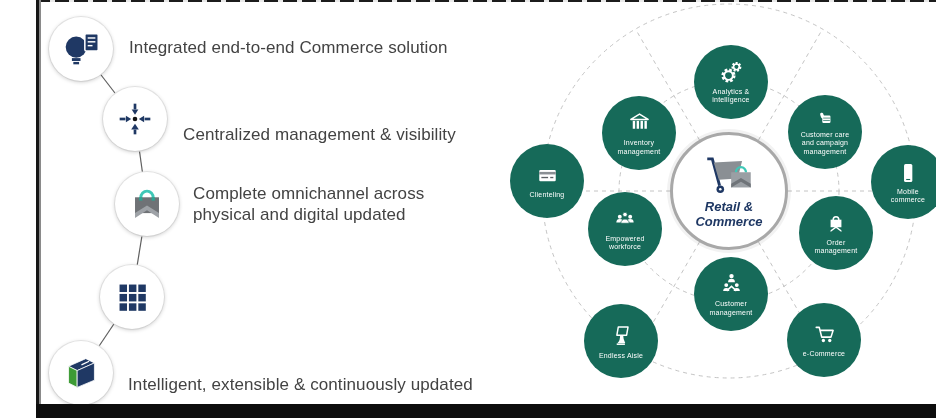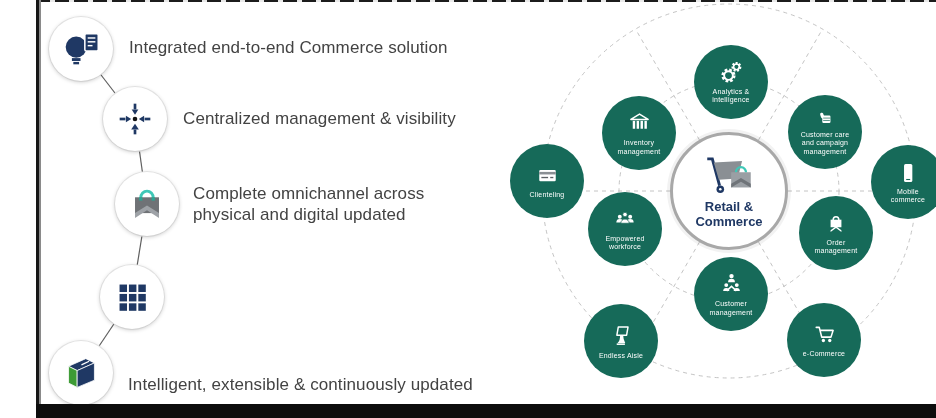--- a/index.html
+++ b/index.html
@@ -44,20 +44,21 @@
   .hub{
     position:absolute;left:634px;top:132px;width:118px;height:118px;border-radius:50%;
     background:#ffffff;border:3px solid #a8a8a8;box-sizing:border-box;
     box-shadow:0 0 0 3px rgba(0,0,0,.05);
     display:flex;flex-direction:column;align-items:center;justify-content:center;
     z-index:5;text-align:center;
   }
   .hub-label{
     color:#1F3864;font-weight:bold;font-size:13px;line-height:15px;white-space:pre-line;
     margin-top:1px;
+    font-style:italic;
   }
 </style>
 </head>
 <body>
 
 <div class="stage">
 
   <svg class="underlay" width="936" height="418">
     <g stroke="#C4C4C4" stroke-width="1" fill="none" stroke-dasharray="4 4">
       <circle cx="693" cy="191" r="187"></circle>
@@ -98,21 +99,21 @@
         <line x1="24" y1="40" x2="24" y2="35"></line>
           <polygon points="20,35 28,35 24,29" stroke="none"></polygon>
         <line x1="8" y1="24" x2="14" y2="24"></line>
           <polygon points="14.5,20.5 14.5,27.5 20,24" stroke="none"></polygon>
         <line x1="40" y1="24" x2="34" y2="24"></line>
           <polygon points="33.5,20.5 33.5,27.5 28,24" stroke="none"></polygon>
       </g>
       <circle cx="24" cy="24" r="2.4" fill="#141414"></circle>
     </svg>
   </div>
-  <div class="ftext" style="left:147px;top:108px">Centralized management &amp; visibility</div>
+  <div class="ftext" style="left:147px;top:124px">Centralized management &amp; visibility</div>
 
   <div class="fcircle" style="left:79px;top:172px">
     <svg width="46" height="46" viewBox="0 0 48 48">
       <path d="M17.5 17.5 a6.5 7 0 0 1 13 0" stroke="#3FC8B7" stroke-width="3" fill="none"></path>
       <rect x="11.5" y="17" width="25" height="16.5" fill="#6F7276"></rect>
       <rect x="15.8" y="17" width="3.4" height="3.4" fill="#2AA593"></rect>
       <rect x="28.8" y="17" width="3.4" height="3.4" fill="#2AA593"></rect>
       <polygon points="11.5,38.5 24,30.5 36.5,38.5 36.5,33.5 24,25.5 11.5,33.5" fill="#9EA2A7"></polygon>
     </svg>
   </div>

